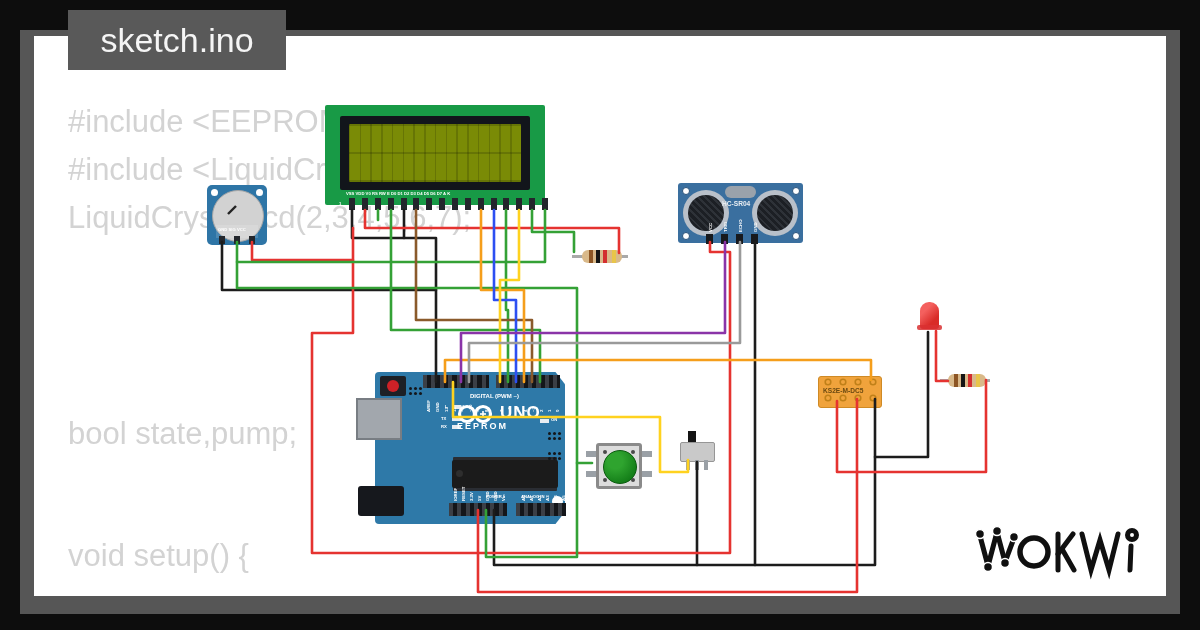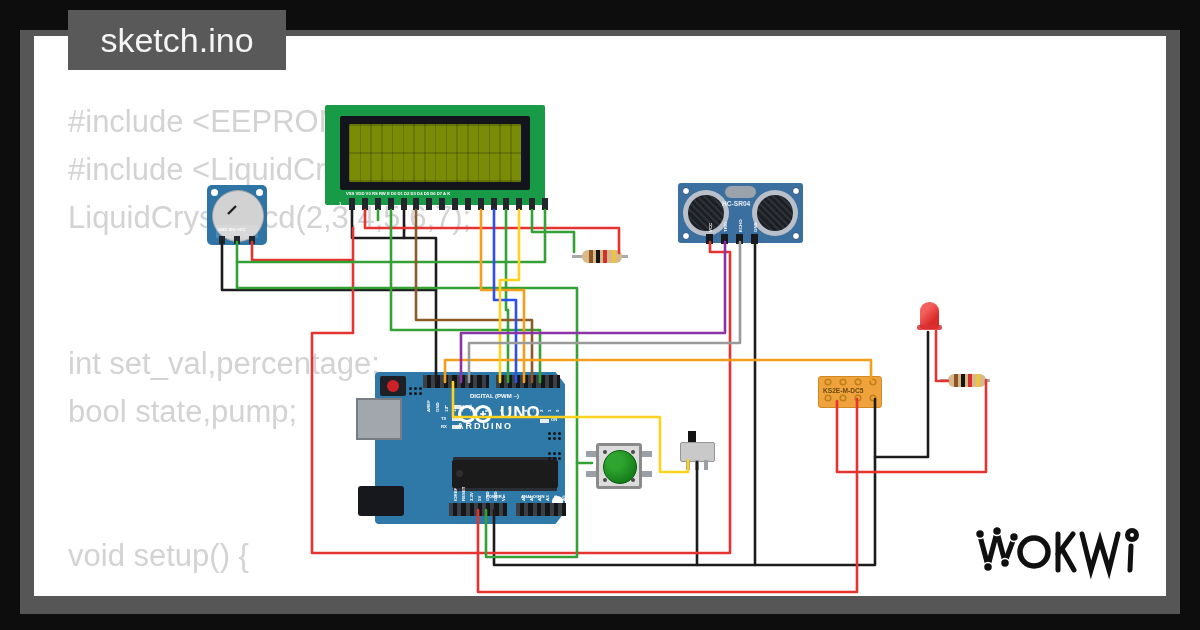--- a/index.html
+++ b/index.html
@@ -25,22 +25,21 @@
 <body>
 
 <div class="stage">
 
   <div class="abs frame"></div>
   <div class="abs canvas"></div>
 
   <div class="abs code" style="top:104px">#include &lt;EEPROM.h&gt;</div>
   <div class="abs code" style="top:152px">#include &lt;LiquidCrystal.h&gt;</div>
   <div class="abs code" style="top:200px">LiquidCrystal lcd(2,3,4,5,6,7);</div>
-  <div class="abs code" style="top:346px">int set_val,percentage;</div>
-  <div class="abs code" style="top:394px">bool state,pump;</div>
+  <div class="abs code" style="top:416px">bool state,pump;</div>
   <div class="abs tab">sketch.ino</div>
 
   <div class="abs code" style="top:538px">void setup() {</div>
 
   <div class="abs comp" style="left:325px;top:105px;width:220px;height:100px;background:#189a46;border-radius:2px;">
     <div class="abs" style="left:15px;top:11px;width:190px;height:74px;background:#12151b;border-radius:2px;"></div>
     <div class="abs" style="left:24px;top:19px;width:172px;height:58px;border-radius:1px;
       background:repeating-linear-gradient(90deg, rgba(0,0,0,.16) 0 1.5px, rgba(0,0,0,0) 1.5px 10.75px),
                  repeating-linear-gradient(0deg, rgba(0,0,0,.16) 0 2px, rgba(0,0,0,0) 2px 28px),#7a8b06;"></div>
     <div class="micro" style="left:21px;top:86px;color:#fff;">VSS VDD V0 RS RW E D0 D1 D2 D3 D4 D5 D6 D7 A K</div>
@@ -129,21 +128,21 @@
   <div class="abs comp" style="left:540px;top:419px;width:9px;height:4px;background:#e8edf2;"></div>
   <div class="micro" style="left:551px;top:417px;">ON</div>
   <svg class="abs comp" width="44" height="24" style="left:455px;top:402px;">
     <circle cx="12" cy="12" r="7.5" fill="none" stroke="#fff" stroke-width="3.2"></circle>
     <circle cx="28" cy="12" r="7.5" fill="none" stroke="#fff" stroke-width="3.2"></circle>
     <line x1="9" y1="12" x2="15" y2="12" stroke="#2e79a8" stroke-width="1.6"></line>
     <line x1="25" y1="12" x2="31" y2="12" stroke="#fff" stroke-width="1.6"></line>
     <line x1="28" y1="9" x2="28" y2="15" stroke="#fff" stroke-width="1.6"></line>
   </svg>
   <div class="abs comp" style="left:500px;top:403px;font-size:17px;font-weight:bold;color:#fff;letter-spacing:1px;">UNO</div>
-  <div class="abs comp" style="left:457px;top:421px;font-size:9px;font-weight:bold;color:#fff;letter-spacing:2px;">ARDUINO</div>
+  <div class="abs comp" style="left:457px;top:421px;font-size:9px;font-weight:bold;color:#fff;letter-spacing:2px;">EEPROM</div>
   <div class="micro" style="left:486px;top:494px;">POWER</div>
   <div class="micro" style="left:521px;top:494px;">ANALOG IN</div>
 
   <span class="vp" style="left:426px;top:412px">AREF</span>
   <span class="vp" style="left:435px;top:412px">GND</span>
   <span class="vp" style="left:444px;top:412px">13</span>
   <span class="vp" style="left:452px;top:412px">12</span>
   <span class="vp" style="left:460px;top:412px">~11</span>
   <span class="vp" style="left:468px;top:412px">~10</span>
   <span class="vp" style="left:476px;top:412px">~9</span>

